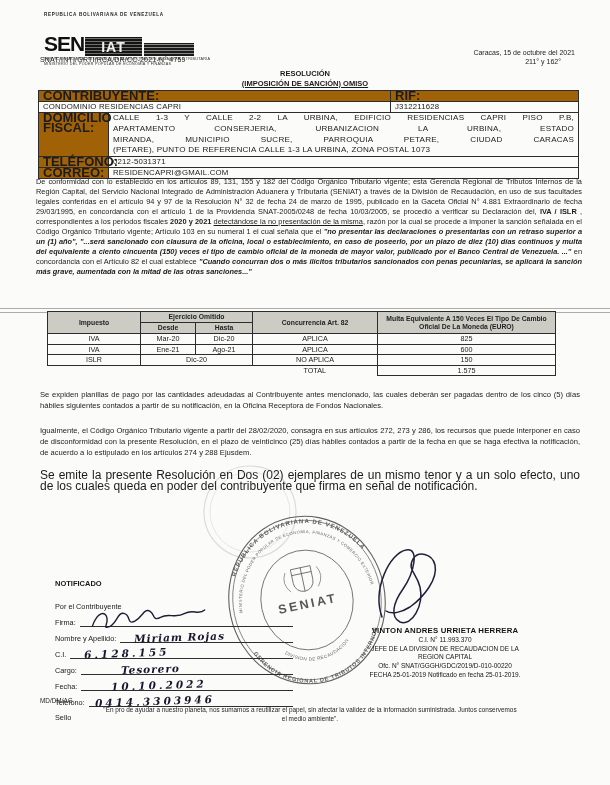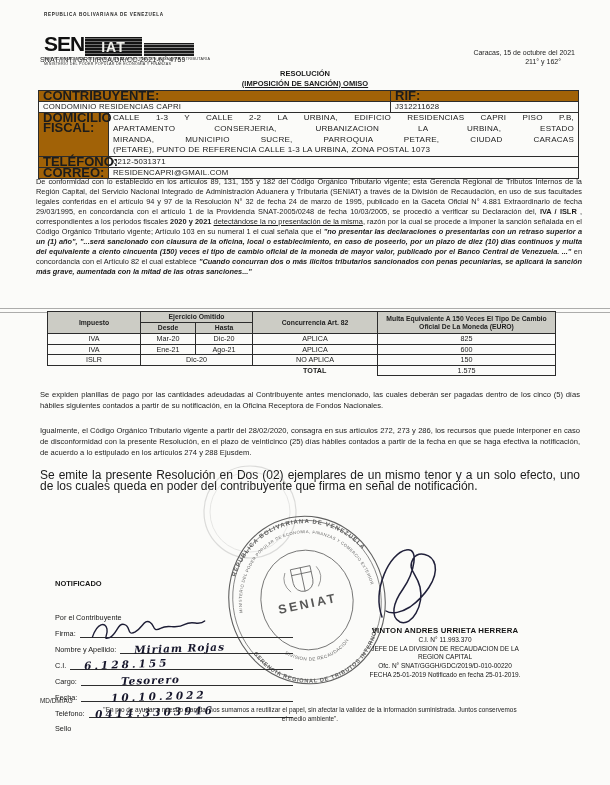--- a/index.html
+++ b/index.html
@@ -42,26 +42,26 @@
   .sbi{font-weight:bold;font-style:italic;}
 
   
   .scanline{left:0;top:308px;width:610px;height:3px;border-top:1px solid #5f5f5f;border-bottom:1px solid #5f5f5f;opacity:.5;}
 
   
   .sanc{left:47px;top:311px;width:508px;text-align:center;}
   .sanc th{background:#ccccc5;font-weight:bold;font-size:6.8px;line-height:8.2px;border:1px solid #2c2c2c;padding:1px 2px;color:#222;}
   .sanc td{border:1px solid #2c2c2c;font-size:7.2px;line-height:9.5px;padding:0 2px;}
   .nb{border:none !important;background:none;}
-  .tot-lbl{font-weight:bold;margin-top:32px;}
+  .tot-lbl{font-weight:normal;margin-top:32px;}
 
   
   .notified{left:55px;top:579px;width:238px;font-size:7.3px;color:#191919;}
   .noti-h{font-weight:bold;font-size:7.5px;}
-  .noti-by{margin-top:25px;}
+  .noti-by{margin-top:14px;}
   .nrow{display:flex;align-items:flex-end;margin-top:7px;height:9px;}
   .nlab{white-space:nowrap;padding-right:4px;}
   .line{flex:1;border-bottom:1px solid #2e2e2e;height:9px;position:relative;}
   .hand{font-family:"DejaVu Serif",serif;font-style:italic;font-weight:bold;font-size:10.5px;color:#17172c;
         position:absolute;left:14px;bottom:-1px;white-space:nowrap;transform:rotate(-2deg);letter-spacing:1px;}
   .hand-wide{letter-spacing:3px;}
   .sello{margin-top:6px;}
 
   
   .official{left:322px;top:627px;width:246px;text-align:center;font-size:6.5px;line-height:8.8px;color:#151515;}

